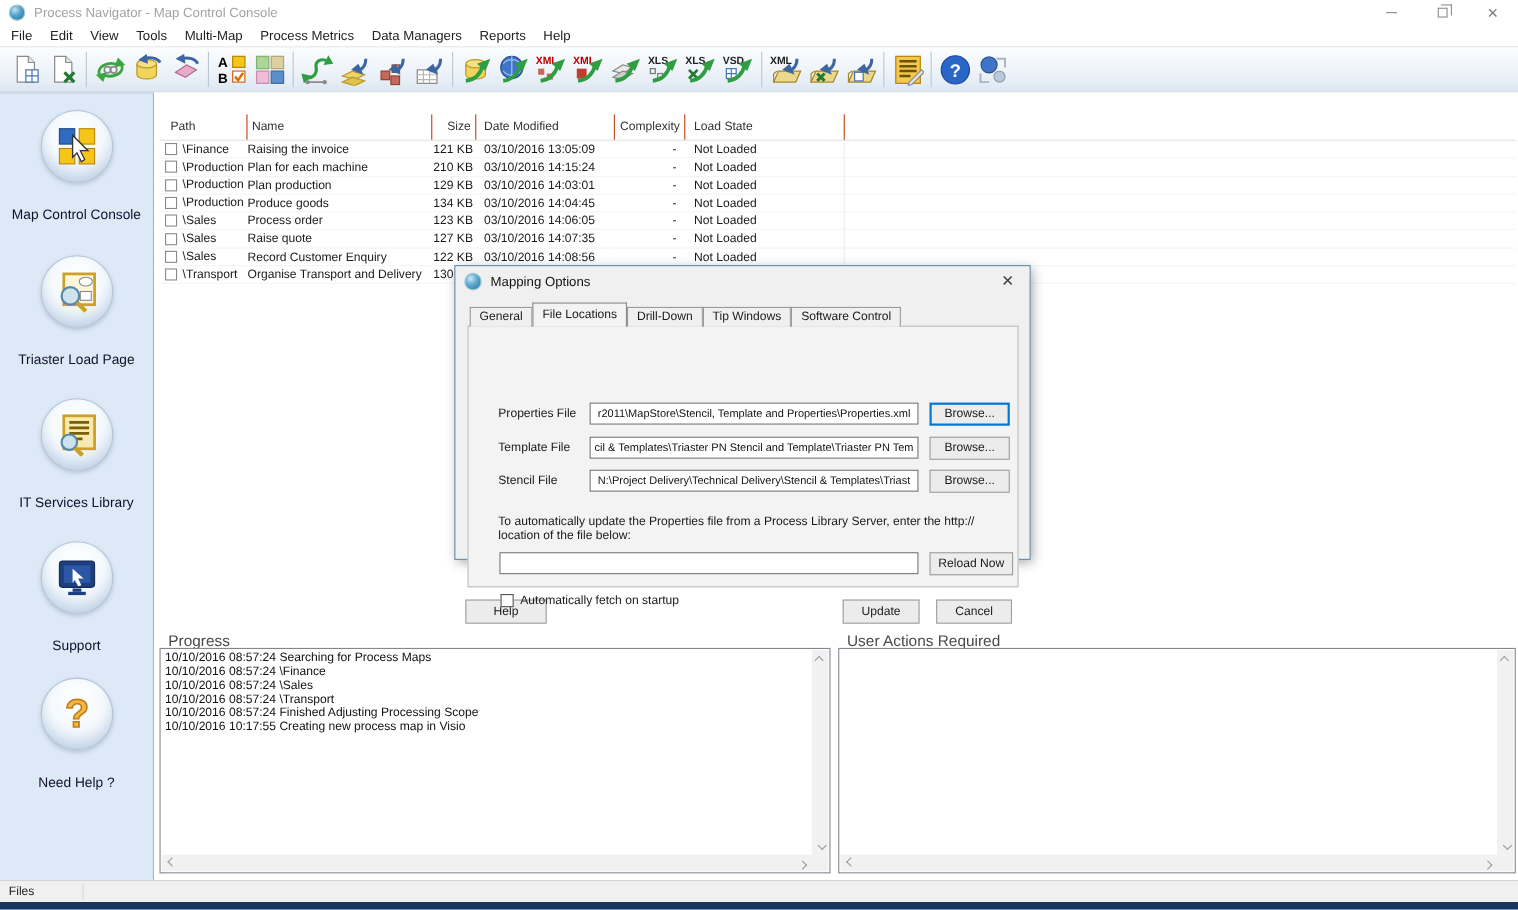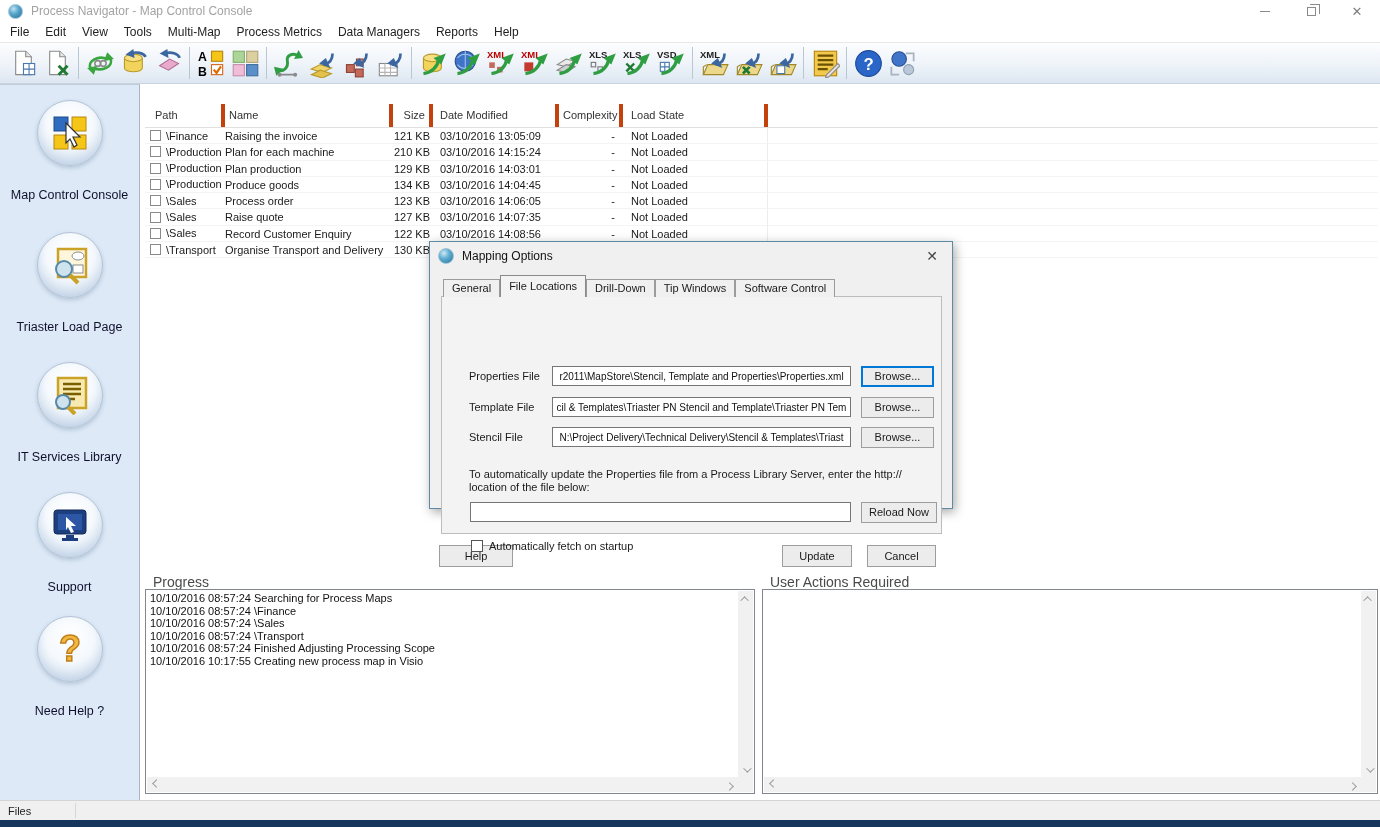--- a/index.html
+++ b/index.html
@@ -47,21 +47,21 @@
   
   .content{position:absolute;top:0;left:145px;right:0;height:100%;}
   .scope-strip{position:absolute;top:0;left:0;right:2px;height:20px;background:#f7f7f7;border-bottom:1px solid #a7a7a7;}
   .scope-tab{position:absolute;left:1px;top:0;height:20px;background:#fff;border:1px solid #a7a7a7;border-bottom:none;
      padding:0 9px;font-size:10.5px;line-height:19px;color:#1a1a1a;z-index:2;}
 
   
   .file-panel{position:absolute;top:20px;left:0;right:2px;height:452px;background:#fff;}
   .grid{display:grid;grid-template-columns:80px 168px 40px 126px 64px 145px 1fr;}
   .table-header{height:24px;border-bottom:1px solid #e0e0e0;}
-  .hcell{font-size:11px;color:#333;line-height:23px;padding:0 4px;border-right:4px solid #c2410c;overflow:hidden;white-space:nowrap;}
+  .hcell{font-size:11px;color:#333;line-height:23px;padding:0 4px;border-right:1px solid #c2410c;overflow:hidden;white-space:nowrap;}
   .hcell.first{padding-left:10px;}
   .hcell.right{text-align:right;}
   .hcell.pad8{padding-left:8px;}
   .hcell.last{border-right:none;}
   .trow{height:16.3px;line-height:16.3px;font-size:11px;color:#1a1a1a;}
   .trow>div{overflow:hidden;white-space:nowrap;border-bottom:1px solid #f4f4f4;}
   .c-path{display:flex;align-items:center;padding-left:5px;}
   .cb{width:11px;height:11px;border:1px solid #8a8a8a;background:#fff;display:inline-block;margin-right:5px;flex:0 0 auto;}
   .c-size{text-align:right;padding-right:3px;}
   .c-date{padding-left:7px;}
@@ -84,21 +84,21 @@
   .chev.left{transform:rotate(-45deg) translateX(2px);}
   .chev.right{transform:rotate(135deg) translateX(2px);}
 
   
   .statusbar{position:absolute;left:0;right:0;top:800px;height:20px;background:#f0f0f0;border-top:1px solid #d4d4d4;}
   .status-text{font-size:11px;color:#222;line-height:19px;padding-left:8px;display:inline-block;}
   .status-sep{position:absolute;left:75px;top:2px;bottom:2px;width:1px;background:#d7d7d7;}
   .navystrip{position:absolute;left:0;right:0;top:820px;height:7px;background:#17365d;}
 
   
-  .dialog{position:absolute;left:429px;top:241px;width:524px;height:268px;background:#f0f0f0;
+  .dialog{position:absolute;left:413px;top:241px;width:524px;height:268px;background:#f0f0f0;
      border:1px solid #5f8aa5;box-shadow:2px 3px 10px rgba(0,0,0,.35);z-index:10;}
   .dlg-titlebar{position:absolute;top:0;left:0;right:0;height:27px;display:flex;align-items:center;}
   .dlg-icon{width:16px;height:16px;margin-left:8px;border-radius:50%;
      background:radial-gradient(circle at 35% 30%,#cfe9f5 0%,#63aed2 40%,#23719d 100%);
      border:1px solid #9cc3d6;}
   .dlg-title{margin-left:8px;font-size:12px;color:#111;}
   .dlg-close{margin-left:auto;width:40px;text-align:center;font-size:14px;color:#444;}
   .tabs{position:absolute;top:33px;left:13px;height:22px;display:flex;align-items:flex-end;z-index:2;}
   .tab{font-size:11px;color:#1a1a1a;background:#f0f0f0;border:1px solid #9b9b9b;border-bottom:none;
      padding:0 8px;height:18px;line-height:17px;margin-right:0px;}

